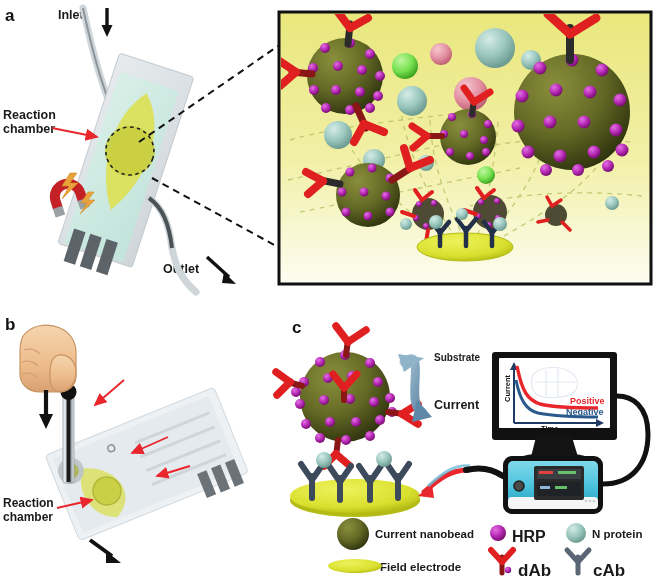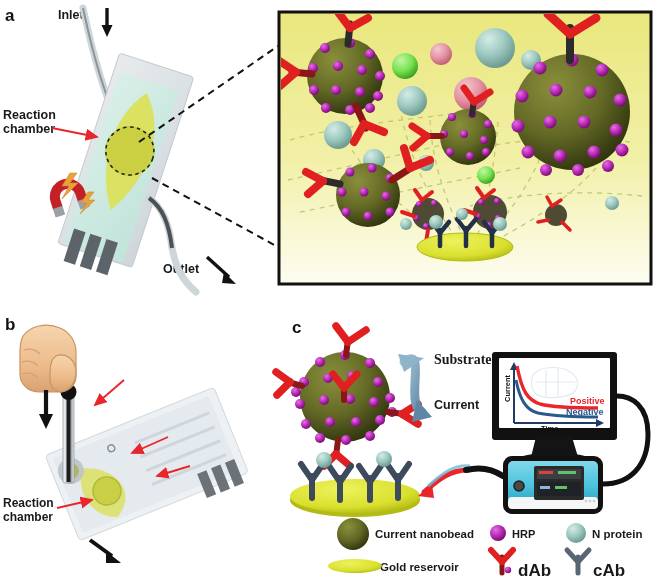--- a/index.html
+++ b/index.html
@@ -25,27 +25,27 @@
   <div class="lbl" style="left:3px;top:108px;font-size:12.5px;">Reaction
 chamber</div>
   <div class="lbl" style="left:412px;top:259px;font-size:12px;">Magnetic Field</div>
 
   <div class="lbl" style="left:152px;top:420px;font-size:12px;">Vent</div>
   <div class="lbl" style="left:190px;top:443px;font-size:12px;">Waste
 reservoir</div>
   <div class="lbl" style="left:3px;top:497px;font-size:12px;">Reaction
 chamber</div>
 
-  <div class="lbl" style="left:434px;top:352px;font-size:14px;font-family:Liberation Serif, serif;">Substrate</div>
+  <div class="lbl" style="left:434px;top:352px;font-size:10px;">Substrate</div>
   <div class="lbl" style="left:434px;top:398px;font-size:12.5px;">Current</div>
 
   <div class="lbl" style="left:375px;top:528px;font-size:11.5px;">Current nanobead</div>
-  <div class="lbl" style="left:512px;top:528px;font-size:11px;">HRP</div>
+  <div class="lbl" style="left:512px;top:528px;font-size:16px;">HRP</div>
   <div class="lbl" style="left:592px;top:528px;font-size:11.5px;">N protein</div>
-  <div class="lbl" style="left:380px;top:561px;font-size:11.5px;">Gold reservoir</div>
+  <div class="lbl" style="left:380px;top:561px;font-size:11.5px;">Field electrode</div>
   <div class="lbl" style="left:518px;top:561px;font-size:17px;">dAb</div>
   <div class="lbl" style="left:593px;top:561px;font-size:17px;">cAb</div>
 
   <svg class="svgfull" viewBox="0 0 661 585">
     <defs>
       <linearGradient id="insetbg" x1="0" y1="0" x2="0" y2="1">
         <stop offset="0%" stop-color="#e9e77c"></stop>
         <stop offset="55%" stop-color="#f2f0a8"></stop>
         <stop offset="100%" stop-color="#fdfdf2"></stop>
       </linearGradient>

